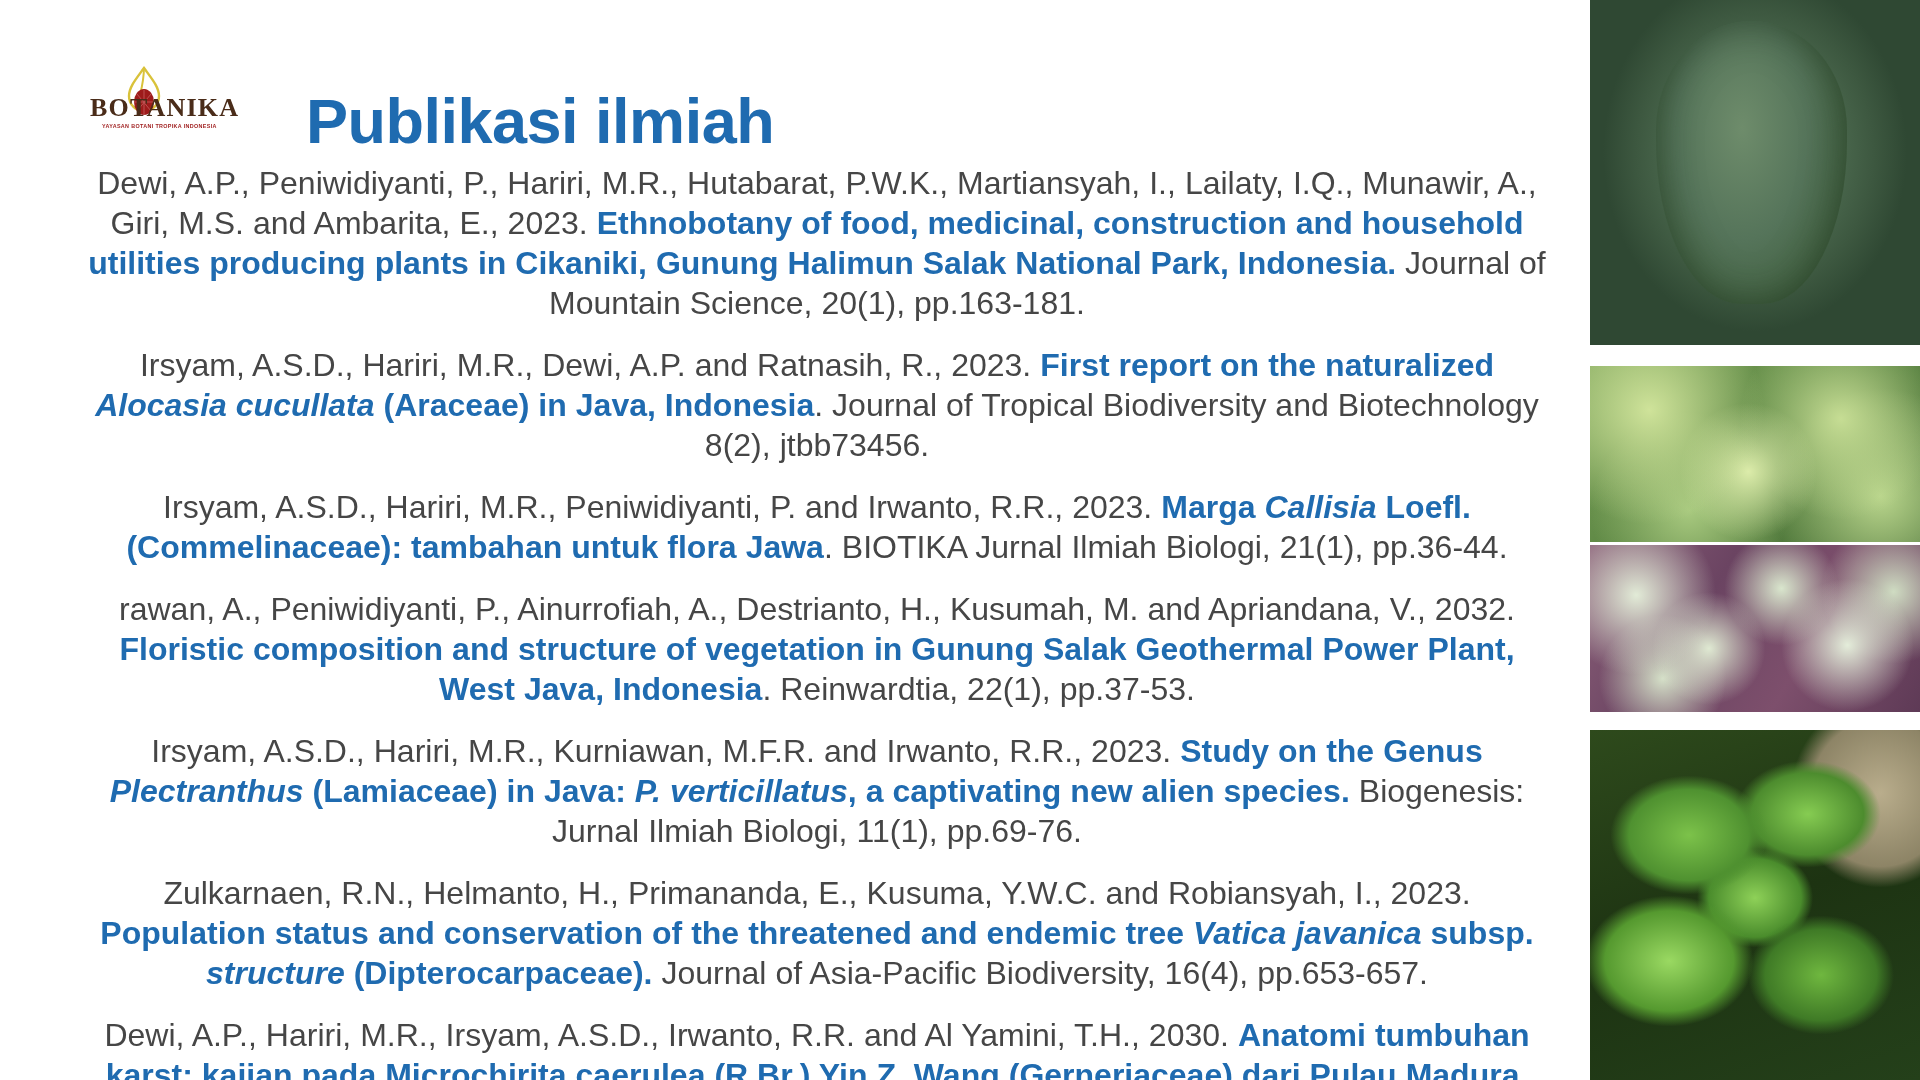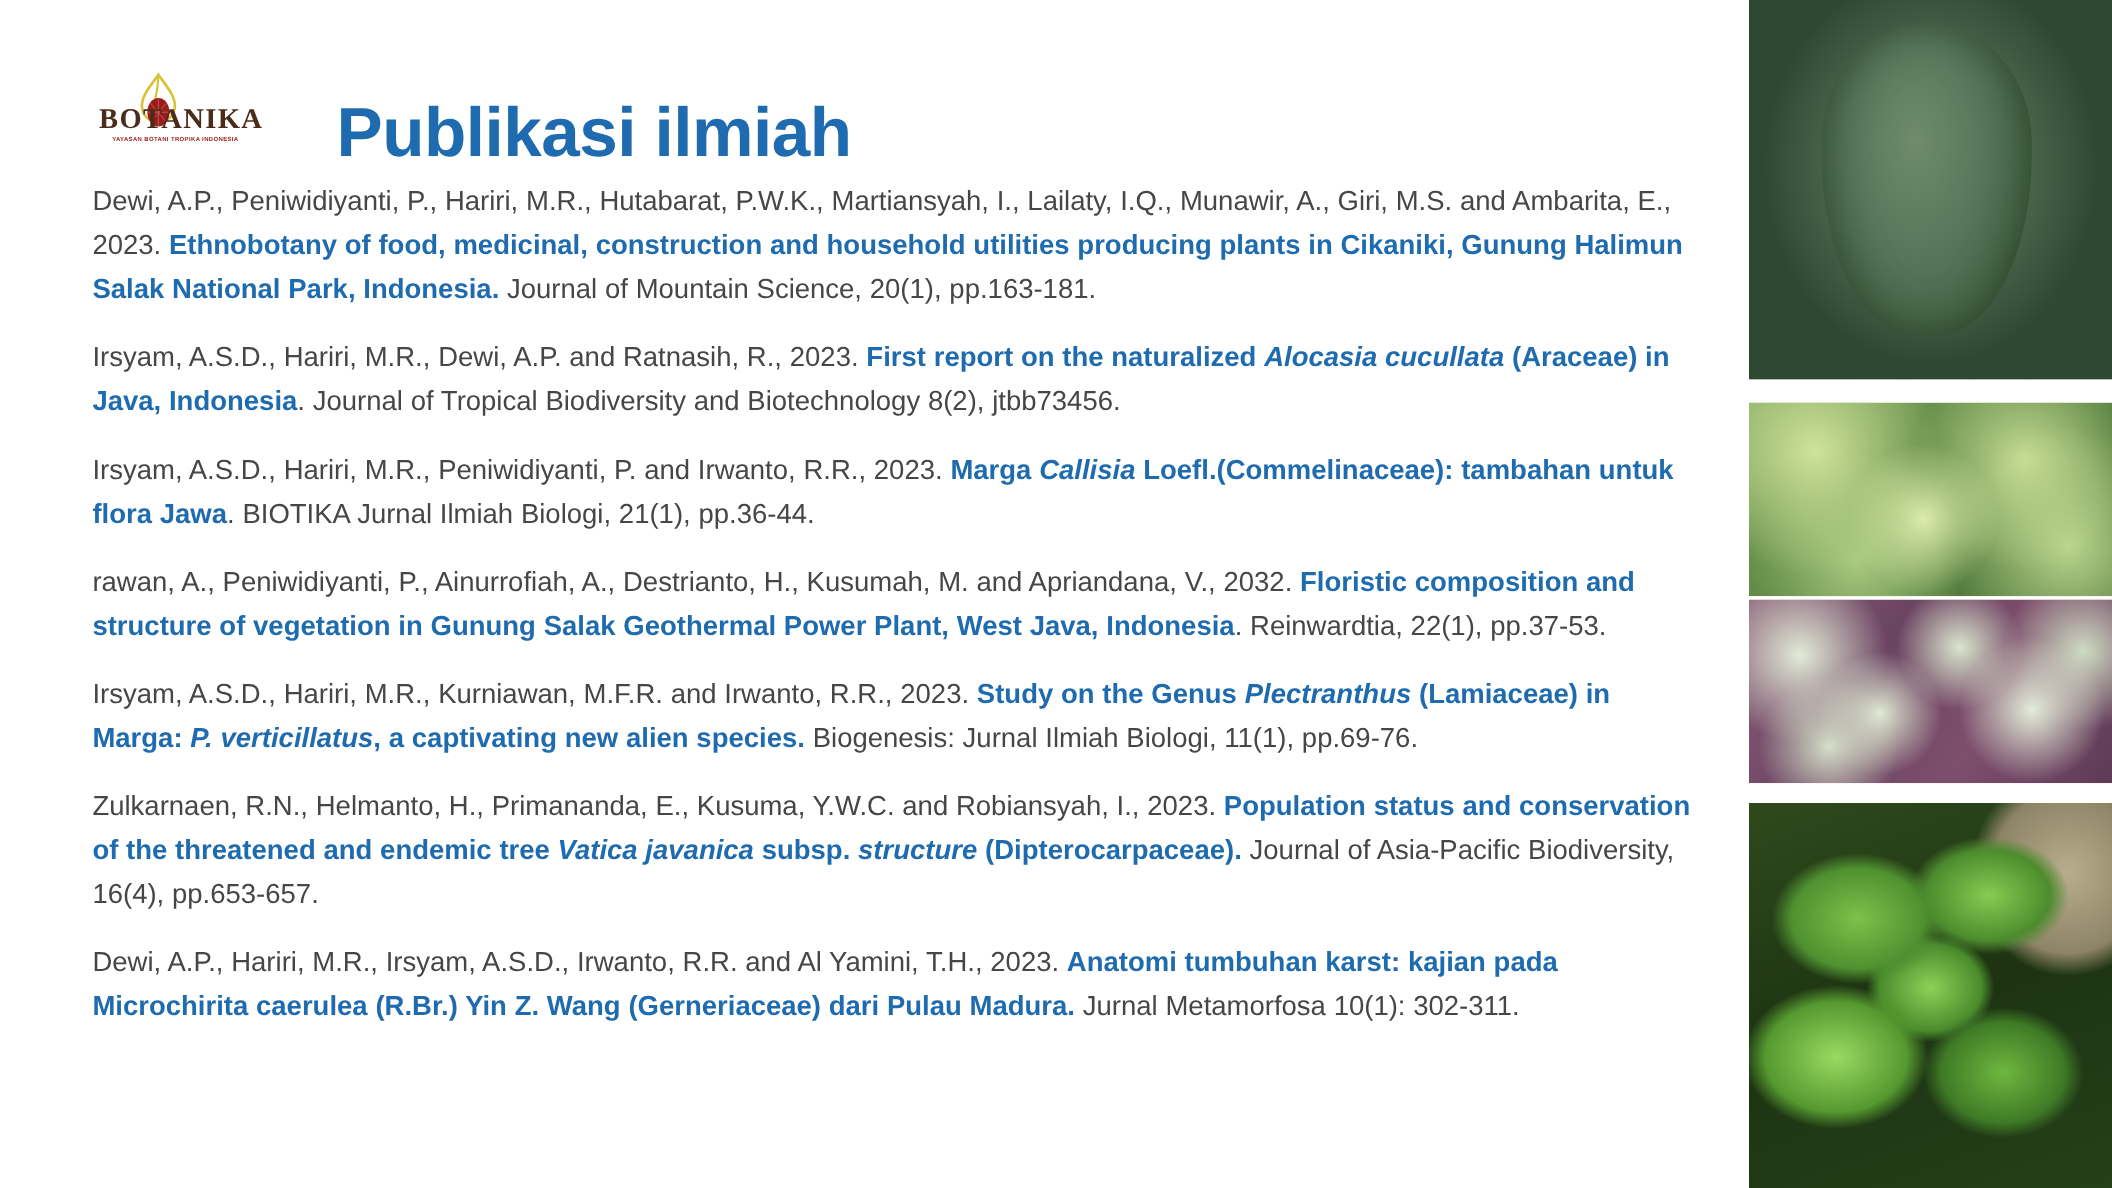--- a/index.html
+++ b/index.html
@@ -52,25 +52,25 @@
 
   
   .refs {
     position: absolute;
     left: 84px;
     top: 163px;
     width: 1466px;
   }
 
   .ref {
-    font-size: 25px;
+    font-size: 32px;
     line-height: 40px;
     color: #464646;
     margin-bottom: 22px;
-    text-align: left;
+    text-align: center;
     word-spacing: 0.1px;
   }
 
   .ref:last-child { margin-bottom: 0; }
 
   .ref b,
   .ref .hl {
     color: #1F6BB0;
     font-weight: 700;
   }
@@ -207,30 +207,30 @@
       <span class="hl"><span>Marga </span><i>Callisia</i><span> Loefl.(Commelinaceae): tambahan untuk flora Jawa</span></span><span class="plain">. BIOTIKA Jurnal Ilmiah Biologi, 21(1), pp.36-44.</span>
     </p>
 
     <p class="ref">
       <span class="plain">rawan, A., Peniwidiyanti, P., Ainurrofiah, A., Destrianto, H., Kusumah, M. and Apriandana, V., 2032.</span>
       <span class="hl">Floristic composition and structure of vegetation in Gunung Salak Geothermal Power Plant, West Java, Indonesia</span><span class="plain">. Reinwardtia, 22(1), pp.37-53.</span>
     </p>
 
     <p class="ref">
       <span class="plain">Irsyam, A.S.D., Hariri, M.R., Kurniawan, M.F.R. and Irwanto, R.R., 2023.</span>
-      <span class="hl"><span>Study on the Genus </span><i>Plectranthus</i><span> (Lamiaceae) in Marga: </span><i>P. verticillatus</i><span>, a captivating new alien species.</span></span><span class="plain"> Biogenesis: Jurnal Ilmiah Biologi, 11(1), pp.69-76.</span>
+      <span class="hl"><span>Study on the Genus </span><i>Plectranthus</i><span> (Lamiaceae) in Java: </span><i>P. verticillatus</i><span>, a captivating new alien species.</span></span><span class="plain"> Biogenesis: Jurnal Ilmiah Biologi, 11(1), pp.69-76.</span>
     </p>
 
     <p class="ref">
       <span class="plain">Zulkarnaen, R.N., Helmanto, H., Primananda, E., Kusuma, Y.W.C. and Robiansyah, I., 2023.</span>
       <span class="hl"><span>Population status and conservation of the threatened and endemic tree </span><i>Vatica javanica</i><span> subsp. </span><i>structure</i><span> (Dipterocarpaceae).</span></span><span class="plain"> Journal of Asia-Pacific Biodiversity, 16(4), pp.653-657.</span>
     </p>
 
     <p class="ref">
-      <span class="plain">Dewi, A.P., Hariri, M.R., Irsyam, A.S.D., Irwanto, R.R. and Al Yamini, T.H., 2023.</span>
+      <span class="plain">Dewi, A.P., Hariri, M.R., Irsyam, A.S.D., Irwanto, R.R. and Al Yamini, T.H., 2030.</span>
       <span class="hl">Anatomi tumbuhan karst: kajian pada Microchirita caerulea (R.Br.) Yin Z. Wang (Gerneriaceae) dari Pulau Madura.</span><span class="plain"> Jurnal Metamorfosa 10(1): 302-311.</span>
     </p>
 
   </div>
 
   <div class="photos">
     <div class="photo photo-1">
       <div class="art art-alocasia"></div>
     </div>
     <div class="photo photo-2">

